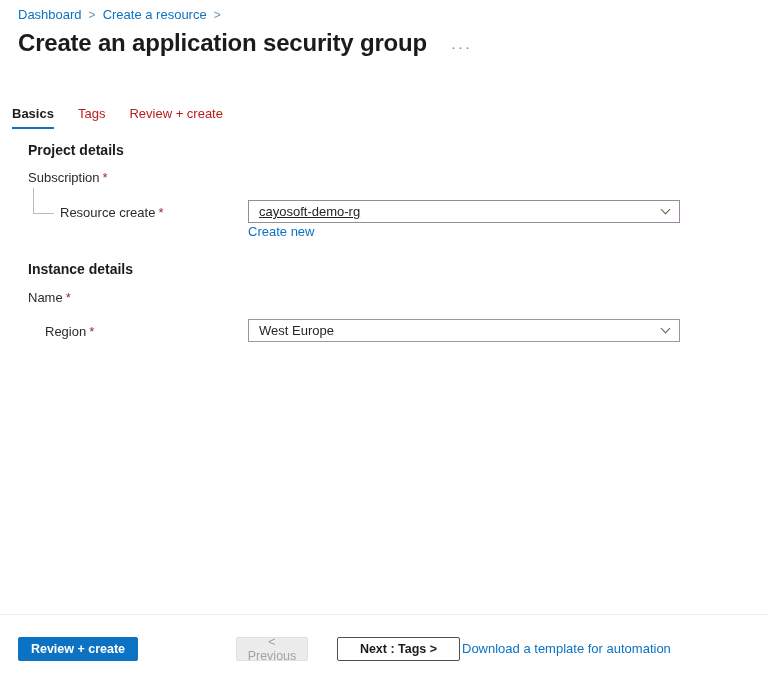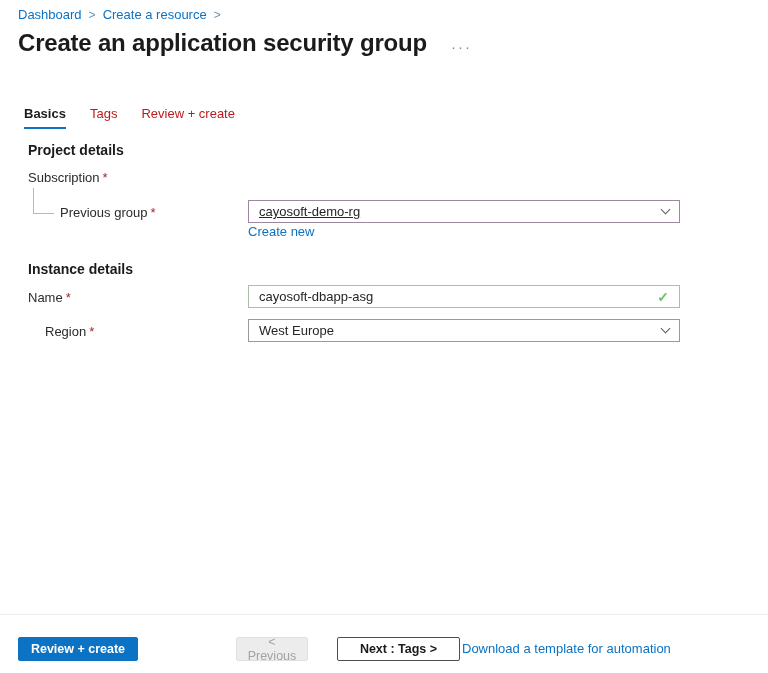--- a/index.html
+++ b/index.html
@@ -17,21 +17,21 @@
   .breadcrumb { position: absolute; left: 18px; top: 7px; font-size: 13px; display: flex; align-items: center; gap: 7px; }
   .breadcrumb a { color: #0b72c4; text-decoration: none; cursor: pointer; }
   .crumb-sep { color: #6a93b0; font-size: 12px; }
 
   
   .title-row { position: absolute; left: 18px; top: 29px; display: flex; align-items: center; }
   .page-title { font-size: 24px; font-weight: 700; color: #1b1b1b; letter-spacing: -0.2px; }
   .more-options { margin-left: 24px; color: #8a8886; font-size: 15px; letter-spacing: 2px; cursor: pointer; line-height: 10px; padding-top: 8px; }
 
   
-  .tabs { position: absolute; left: 24px; top: 106px; display: flex; gap: 24px; font-size: 13px; }
+  .tabs { position: absolute; left: 12px; top: 106px; display: flex; gap: 24px; font-size: 13px; }
   .tab { padding-bottom: 6px; cursor: pointer; color: #b91c1c; }
   .tab.active { color: #1b1b1b; font-weight: 700; border-bottom: 2px solid #0b72c4; }
 
   
   .section-heading { position: absolute; left: 28px; font-size: 14px; font-weight: 700; color: #1b1b1b; }
   .h-project { top: 142px; }
   .h-instance { top: 261px; }
 
   
   .field-label { position: absolute; font-size: 13px; color: #2b2b2b; }
@@ -100,36 +100,32 @@
 
   <div class="section-heading h-project">Project details</div>
 
   <div class="field-label lbl-subscription">
     <span>Subscription</span><span class="req">*</span>
   </div>
 
   <div class="connector"></div>
 
   <div class="field-label lbl-resource-group">
-    <span>Previous group</span><span class="req">*</span>
+    <span>Resource create</span><span class="req">*</span>
   </div>
   <div class="selectbox f-resource-group">
     <span>cayosoft-demo-rg</span>
     <span class="chevron"></span>
   </div>
   <a class="create-new">Create new</a>
 
   <div class="section-heading h-instance">Instance details</div>
 
   <div class="field-label lbl-name">
     <span>Name</span><span class="req">*</span>
-  </div>
-  <div class="textbox f-name">
-    <input type="text" value="cayosoft-dbapp-asg" style="">
-    <span class="check">✓</span>
   </div>
 
   <div class="field-label lbl-region">
     <span>Region</span><span class="req">*</span>
   </div>
   <div class="selectbox f-region">
     <span>West Europe</span>
     <span class="chevron"></span>
   </div>
 

